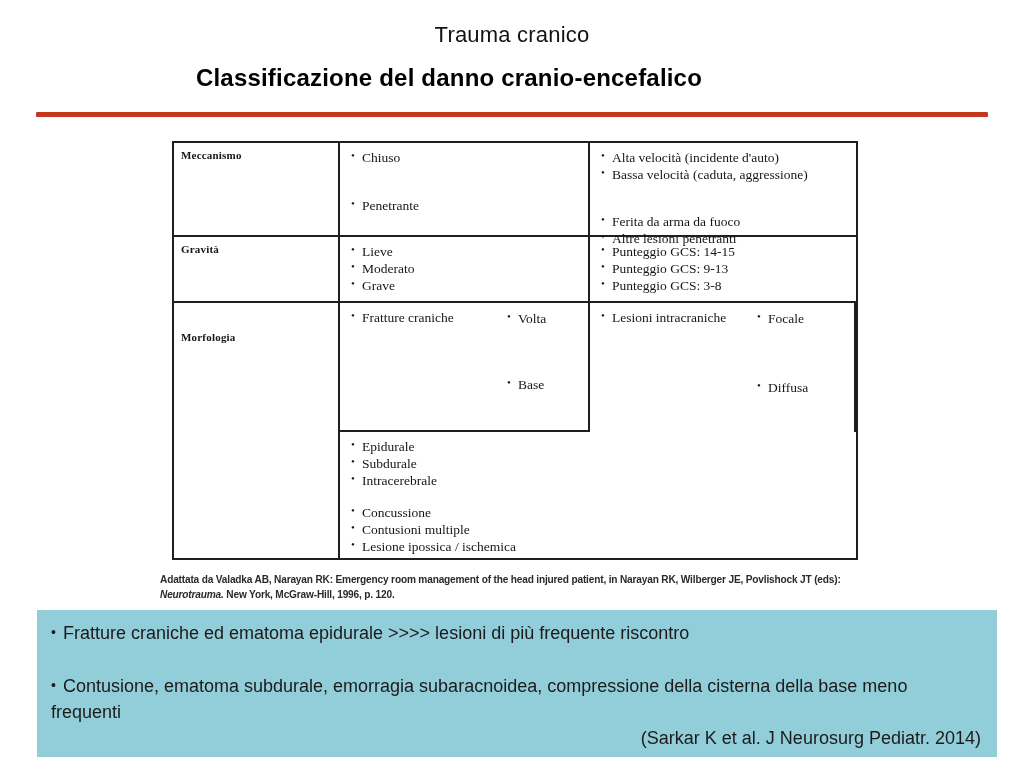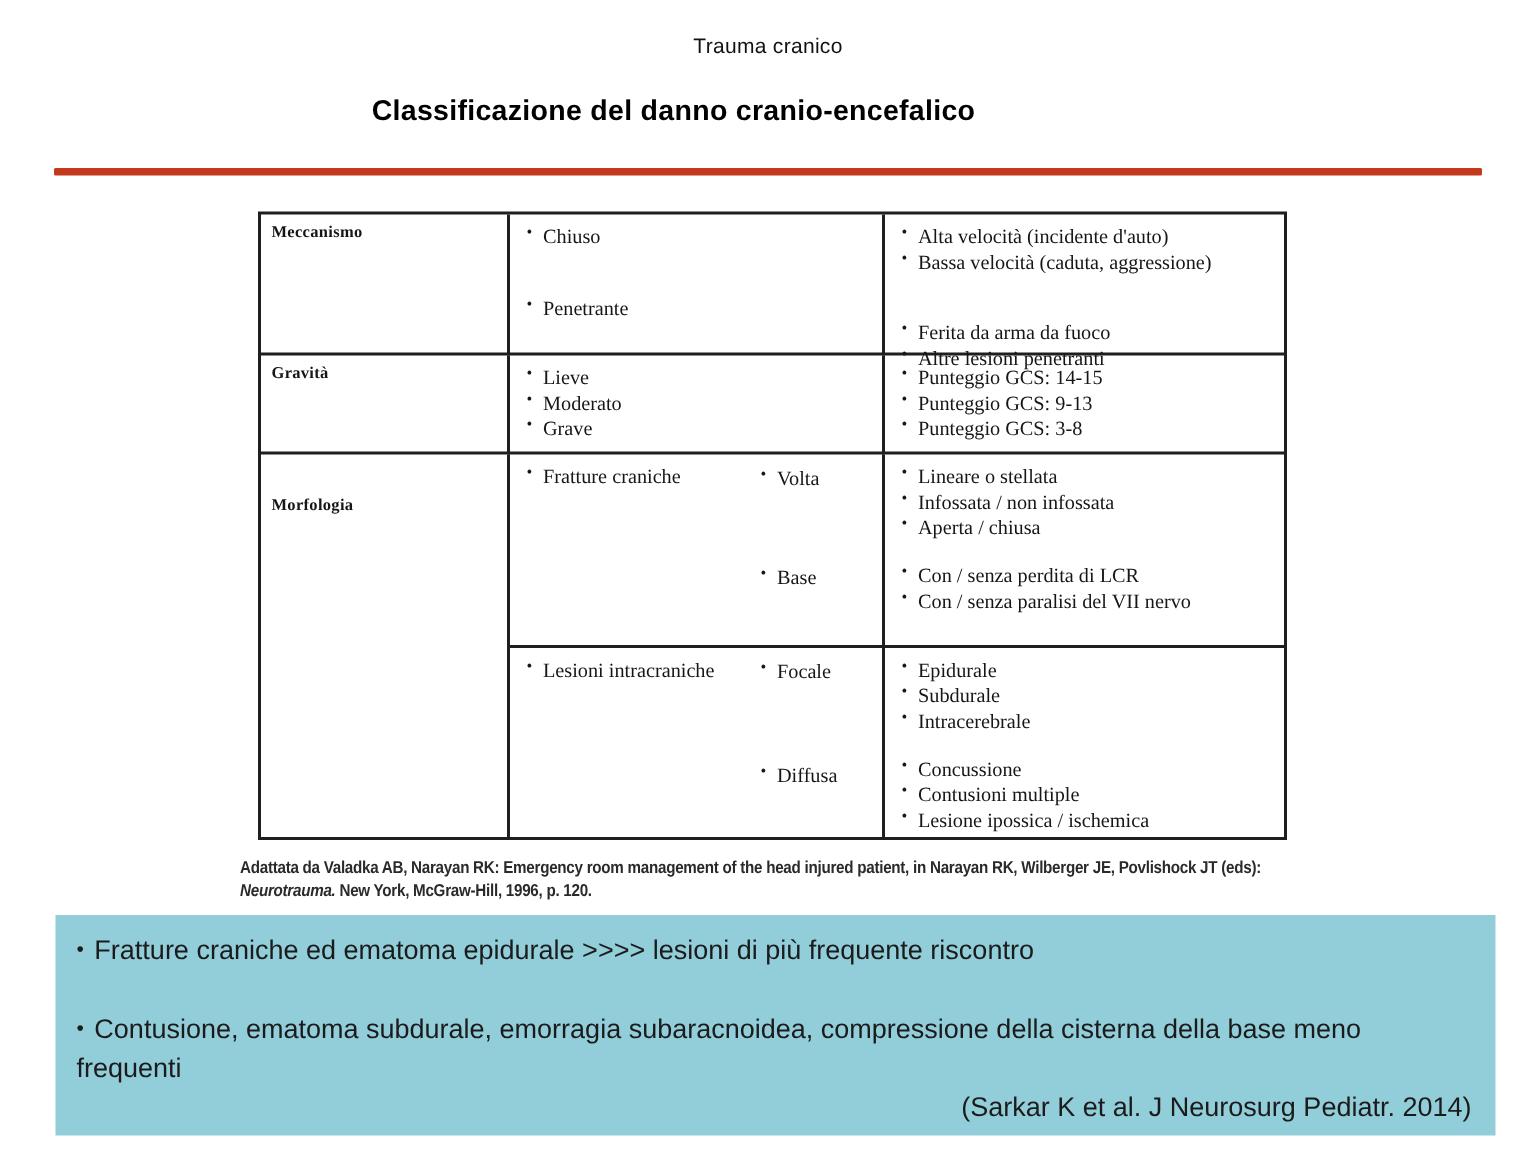--- a/index.html
+++ b/index.html
@@ -5,25 +5,25 @@
   html,body{margin:0;padding:0;}
   body{
     width:1024px;height:768px;background:#ffffff;position:relative;
     font-family:"Liberation Sans",sans-serif;overflow:hidden;
   }
   .slide{position:absolute;inset:0;}
 
   
   .title{
     position:absolute;top:22px;left:0;width:1024px;text-align:center;
-    font-size:14px;font-weight:400;color:#121212;letter-spacing:.2px;
+    font-size:22px;font-weight:400;color:#121212;letter-spacing:.2px;
   }
   .subtitle{
     position:absolute;top:64px;left:0;width:898px;text-align:center;
-    font-size:19px;font-weight:bold;color:#000;letter-spacing:.2px;
+    font-size:24px;font-weight:bold;color:#000;letter-spacing:.2px;
   }
   .rule{
     position:absolute;top:112px;left:36px;width:952px;height:5px;
     background:#c4391d;border-radius:1px;
   }
 
   
   .ttable{
     position:absolute;left:172px;top:141px;width:686px;height:419px;
     box-sizing:border-box;border:2px solid #1f1f1f;
@@ -101,27 +101,20 @@
       <div class="bl">Punteggio GCS: 3-8</div>
     </div>
 
     <div class="c br lab r3c1">Morfologia</div>
 
     <div class="c br bb rel">
       <div class="bl">Fratture craniche</div>
       <div class="bl sub subtop">Volta</div>
       <div class="bl sub submidA">Base</div>
     </div>
-    <div class="c bb">
-      <div class="bl">Lineare o stellata</div>
-      <div class="bl">Infossata / non infossata</div>
-      <div class="bl">Aperta / chiusa</div>
-      <div class="bl gap15">Con / senza perdita di LCR</div>
-      <div class="bl">Con / senza paralisi del VII nervo</div>
-    </div>
 
     <div class="c br rel">
       <div class="bl">Lesioni intracraniche</div>
       <div class="bl sub subtop">Focale</div>
       <div class="bl sub submidB">Diffusa</div>
     </div>
     <div class="c">
       <div class="bl">Epidurale</div>
       <div class="bl">Subdurale</div>
       <div class="bl">Intracerebrale</div>

